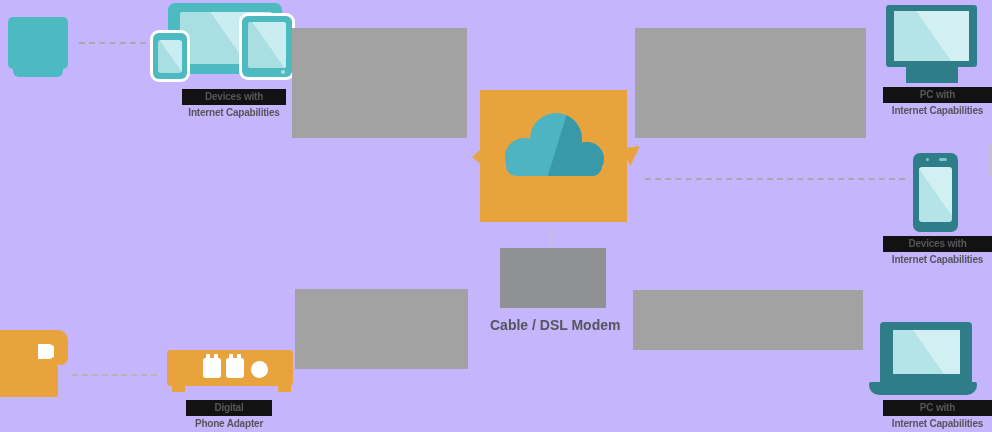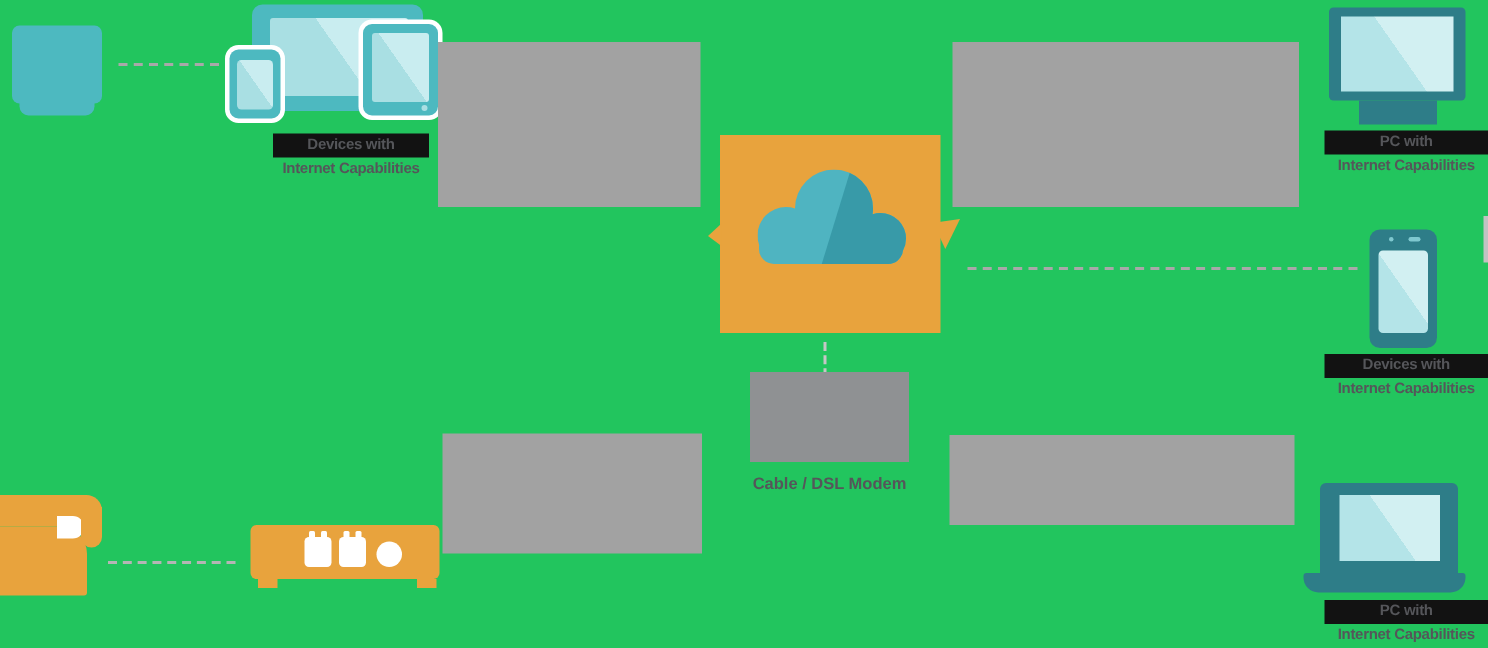--- a/index.html
+++ b/index.html
@@ -1,16 +1,16 @@
 <!DOCTYPE html>
 <html><head>
 <meta charset="utf-8">
 <style>
   html,body{margin:0;padding:0;background:#fff;}
-  #stage{position:relative;width:992px;height:432px;background:#22c55e;overflow:hidden;
+  #stage{position:relative;width:992px;height:432px;background:#c4b5fd;overflow:hidden;
          font-family:"Liberation Sans",sans-serif;}
   .abs{position:absolute;}
 
   
   .teal{background:#4db9c0;}
   .tealdark{background:#2e7d88;}
   .orange{background:#e8a33d;}
   .grayph{background:#a2a2a2;}
 
   
@@ -20,21 +20,21 @@
   
   .dash-h{height:0;border-top:2px dashed #a9a9a9;}
   .dash-v{width:0;border-left:2px dashed #c6c6c6;}
 
   
   .lbl{position:absolute;font-weight:bold;font-size:10px;line-height:15px;
        letter-spacing:-0.2px;color:#55565a;text-align:center;white-space:nowrap;}
   .lbl .l1{display:block;background:#121212;height:16px;line-height:16px;}
   .lbl .l2{display:block;height:15px;line-height:15px;}
   .lbl.noBox .l1{background:none;}
-  .lbl-single{position:absolute;font-weight:bold;font-size:11px;color:#55565a;
+  .lbl-single{position:absolute;font-weight:bold;font-size:14px;color:#55565a;
        text-align:center;white-space:nowrap;}
 
   .plug{position:absolute;background:#fff;border-radius:3px;}
   .prong{position:absolute;background:#fff;border-radius:1px;}
 </style>
 </head>
 <body>
 
 <div id="stage">
 
@@ -123,16 +123,20 @@
   <div class="abs orange" style="left:167px;top:350px;width:126px;height:36px;border-radius:4px;"></div>
   <div class="abs orange" style="left:172px;top:386px;width:13px;height:6px;"></div>
   <div class="abs orange" style="left:278px;top:386px;width:13px;height:6px;"></div>
   <div class="prong" style="left:206px;top:354px;width:4px;height:6px;"></div>
   <div class="prong" style="left:214px;top:354px;width:4px;height:6px;"></div>
   <div class="plug" style="left:203px;top:358px;width:18px;height:20px;"></div>
   <div class="prong" style="left:229px;top:354px;width:4px;height:6px;"></div>
   <div class="prong" style="left:237px;top:354px;width:4px;height:6px;"></div>
   <div class="plug" style="left:226px;top:358px;width:18px;height:20px;"></div>
   <div class="plug" style="left:251px;top:361px;width:17px;height:17px;border-radius:50%;"></div>
+  <div class="lbl" style="left:186px;top:400px;width:86px;">
+    <span class="l1">Digital</span>
+    <span class="l2">Phone Adapter</span>
+  </div>
 
   <div class="abs" style="left:989px;top:144px;width:3px;height:31px;background:#c2c2c2;"></div>
 
 </div>
 
 </body></html>

